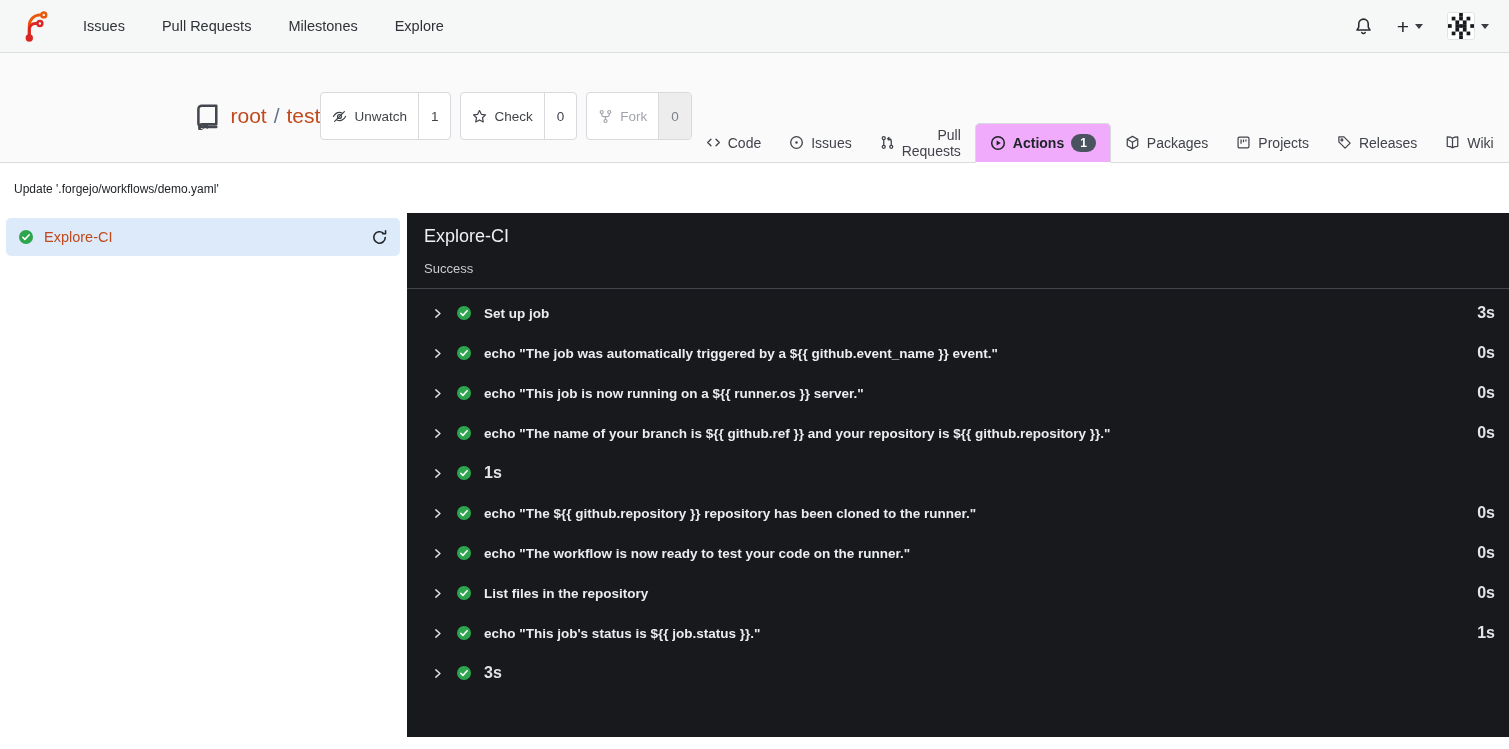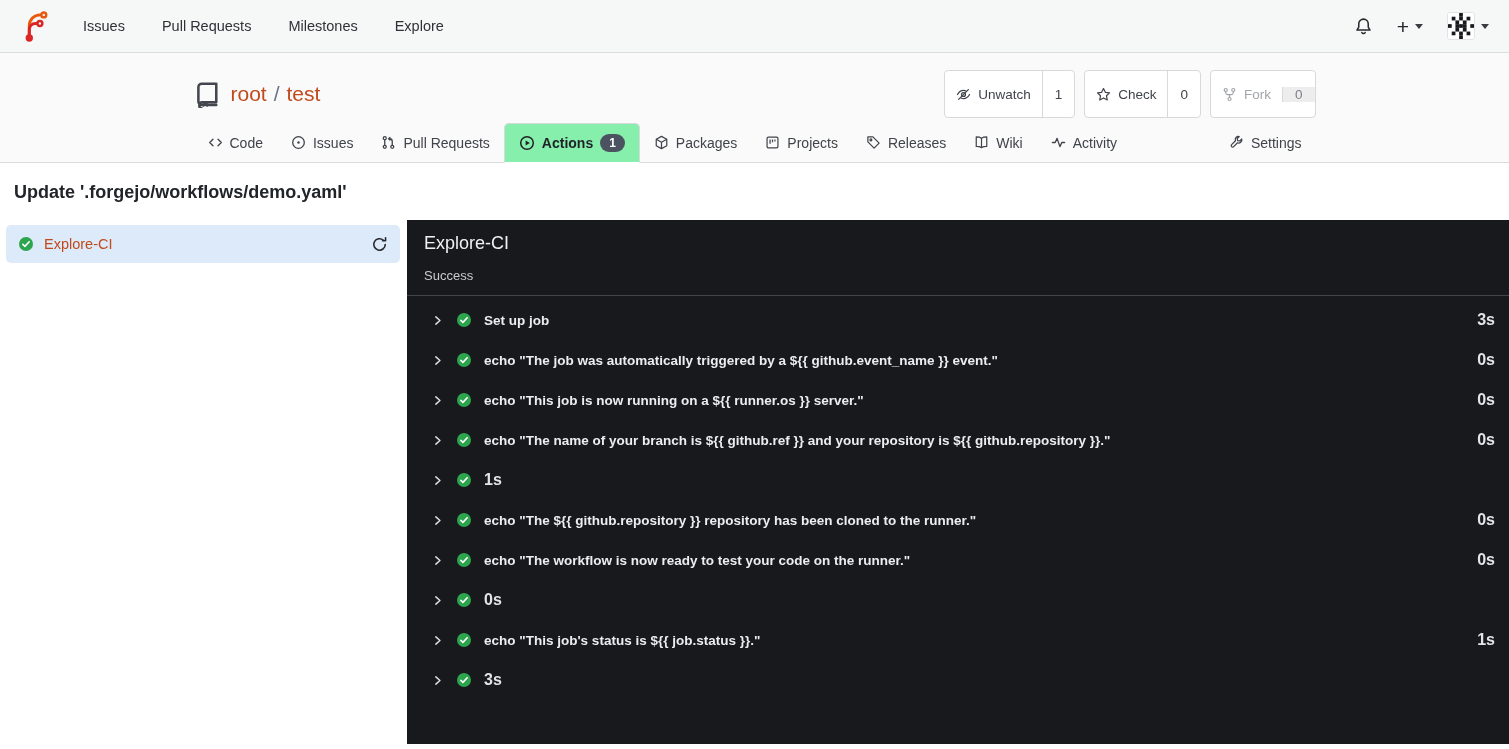--- a/index.html
+++ b/index.html
@@ -16,45 +16,45 @@
   .nav-right { margin-left:auto; display:flex; align-items:center; gap:24px; }
   .icon-btn { display:flex; align-items:center; color:#27292e; cursor:pointer; }
   .caret { width:0; height:0; border-left:4px solid transparent; border-right:4px solid transparent;
     border-top:5px solid #3a3d42; margin-left:6px; }
   .plus-glyph { font-size:21px; line-height:1; color:#26282c; font-weight:400; }
   .avatar-box { width:28px; height:28px; border-radius:3px; border:1px solid #e2e3e5; background:#fff; overflow:hidden; }
 
   
   .repo-header { height:110px; background:#fafafa; border-bottom:1px solid #dadbdd;
     display:flex; flex-direction:column; }
-  .repo-inner { width:1122px; margin:0 auto; display:flex; flex-direction:column; flex:1; }
+  .repo-inner { width:1122px; margin:0 auto; display:flex; flex-direction:row; flex:1; }
   .repo-title-row { display:flex; align-items:center; margin-top:17px; }
   .repo-icon { color:#43474d; display:flex; margin-right:10px; }
   .repo-link { font-size:21px; color:#c1491c; text-decoration:none; cursor:pointer; }
   .repo-sep { font-size:21px; color:#64748b; margin:0 7px; }
   .repo-buttons { margin-left:auto; display:flex; gap:9px; }
   .seg-btn { display:flex; align-items:stretch; height:48px; border:1px solid #d7d9dc;
     border-radius:4px; background:#fff; overflow:hidden; font-size:13.5px; color:#40444a; cursor:pointer; }
   .seg-label { display:flex; align-items:center; gap:7px; padding:0 11px; }
   .seg-count { display:flex; align-items:center; padding:0 12px; border-left:1px solid #d7d9dc; }
-  .seg-btn.disabled { color:#a2a6ab; cursor:default;align-items:center; }
+  .seg-btn.disabled { color:#a2a6ab; cursor:default; }
   .seg-btn.disabled .seg-count { background:#ededee; color:#7d8186; }
 
   .repo-tabs { margin-top:auto; display:flex; align-items:flex-end; height:40px;text-align:right; }
   .tab { display:flex; align-items:center; gap:7px; padding:0 14px; height:39px;
     font-size:14px; color:#40434a; text-decoration:none; cursor:pointer; }
   .tab svg { flex:none; }
-  .tab.active { background:#86efac; border:1px solid #d7d9dc; border-bottom:1px solid #fff;
+  .tab.active { background:#f0abfc; border:1px solid #d7d9dc; border-bottom:1px solid #fff;
     border-radius:5px 5px 0 0; font-weight:700; color:#1f2227; margin-bottom:-1px; height:40px; }
   .tab-badge { background:#4c5360; color:#fff; font-size:12px; font-weight:700;
     border-radius:9px; padding:2px 9px; line-height:1.2; }
   .tabs-spacer { flex:1; }
 
   
-  .page-title { font-size:18px; font-weight:700; color:#212428; padding:19px 8px 0 14px; }
+  .page-title { font-size:12px; font-weight:400; color:#212428; padding:19px 8px 0 14px; }
   .content-row { display:flex; margin-top:17px; height:526px; }
 
   .jobs-sidebar { width:407px; flex:none; padding:5px 7px 0 6px; }
   .job-item { height:38px; background:#dceafa; border-radius:5px; display:flex;
     align-items:center; padding:0 12px; cursor:pointer; }
   .job-name { color:#c1491c; font-size:14.5px; font-weight:500; margin-left:10px; }
   .job-sync { margin-left:auto; color:#26282d; display:flex; cursor:pointer; }
 
   .run-panel { flex:1; background:#17191d; height:524px; display:flex; flex-direction:column; }
   .panel-header { padding:13px 17px 12px; border-bottom:1px solid #41454c; }
@@ -397,20 +397,21 @@
               <svg width="13" height="13" viewBox="0 0 16 16" fill="none" stroke="currentColor" stroke-width="1.8" stroke-linecap="round" stroke-linejoin="round">
                 <path d="M6 3.5 11 8l-5 4.5"></path>
               </svg>
             </span>
           <span class="scheck">
               <svg width="16" height="16" viewBox="0 0 16 16">
                 <circle cx="8" cy="8" r="7" fill="#2da44e"></circle>
                 <path d="M4.8 8.3l2.1 2.1 4.3-4.6" stroke="#fff" stroke-width="1.6" fill="none" stroke-linecap="round" stroke-linejoin="round"></path>
               </svg>
             </span>
+          <span class="sname">List files in the repository</span>
           <span class="sdur">0s</span>
         </div>
 
         <div class="step-row">
           <span class="chev">
               <svg width="13" height="13" viewBox="0 0 16 16" fill="none" stroke="currentColor" stroke-width="1.8" stroke-linecap="round" stroke-linejoin="round">
                 <path d="M6 3.5 11 8l-5 4.5"></path>
               </svg>
             </span>
           <span class="scheck">

